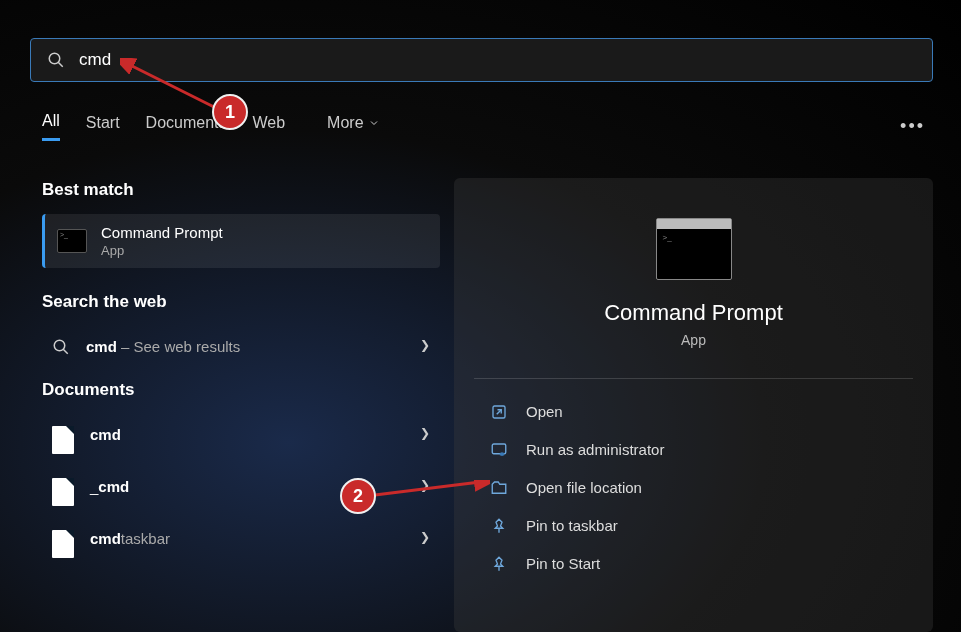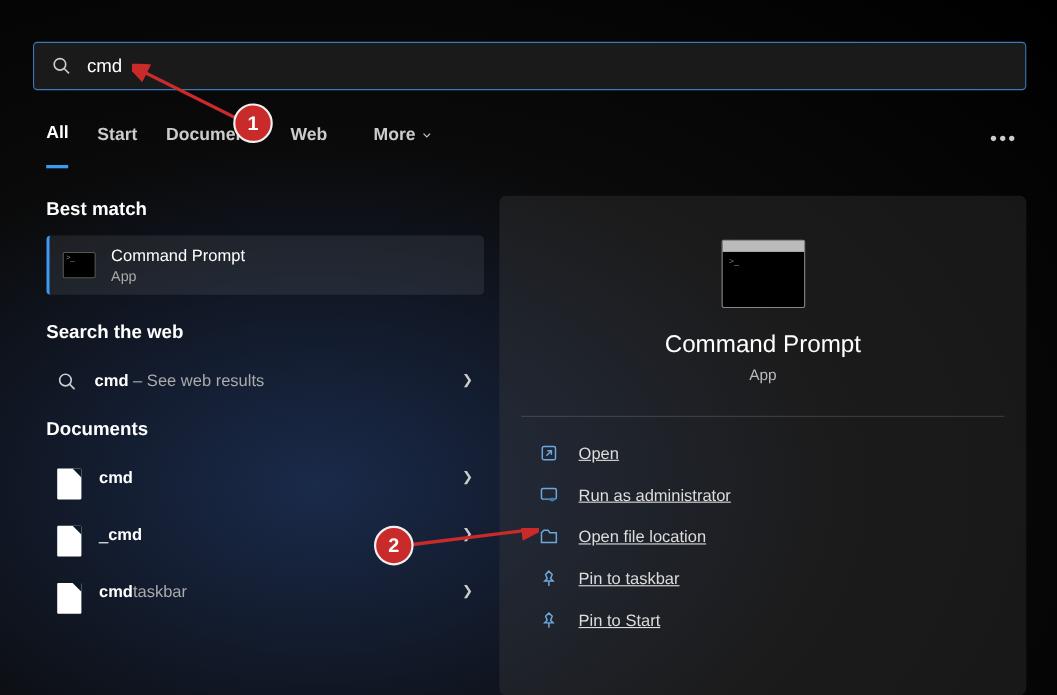--- a/index.html
+++ b/index.html
@@ -41,22 +41,21 @@
   top: 112px;
   left: 42px;
   display: flex;
   gap: 26px;
   align-items: center;
 }
 .tab {
   font-size: 16px;
   color: #ccc;
   cursor: pointer;
-  padding-bottom: 20px;
-  font-weight: bold;
+  padding-bottom: 8px;
 }
 .tab.active { color: #fff; border-bottom: 3px solid #3a9bf0; }
 .tab-more { display: flex; align-items: center; gap: 4px; margin-left: 16px; }
 .more-dots {
   position: absolute;
   top: 116px;
   right: 36px;
   font-size: 18px;
   color: #ccc;
   cursor: pointer;
@@ -161,27 +160,25 @@
   top: 14px;
   left: 6px;
   font-size: 8px;
   color: #888;
 }
 .preview-title { text-align: center; font-size: 22px; font-weight: 400; }
 .preview-type { text-align: center; font-size: 14px; color: #bbb; margin-top: 6px; }
 .divider { height: 1px; background: rgba(255,255,255,0.15); margin: 30px 0 14px; }
 .action-item {
   display: flex;
-  align-items: center;
   gap: 18px;
   padding: 10px 16px;
   cursor: pointer;
   color: #ddd;
   font-size: 15px;
-  text-decoration: underline;
 }
 .action-icon { width: 18px; height: 18px; stroke: #6fa8dc; stroke-width: 1.8; fill: none; }
 .annotation-badge {
   position: absolute;
   width: 36px;
   height: 36px;
   background: #c92a2a;
   border: 2px solid #f0f0f0;
   border-radius: 50%;
   color: #fff;

